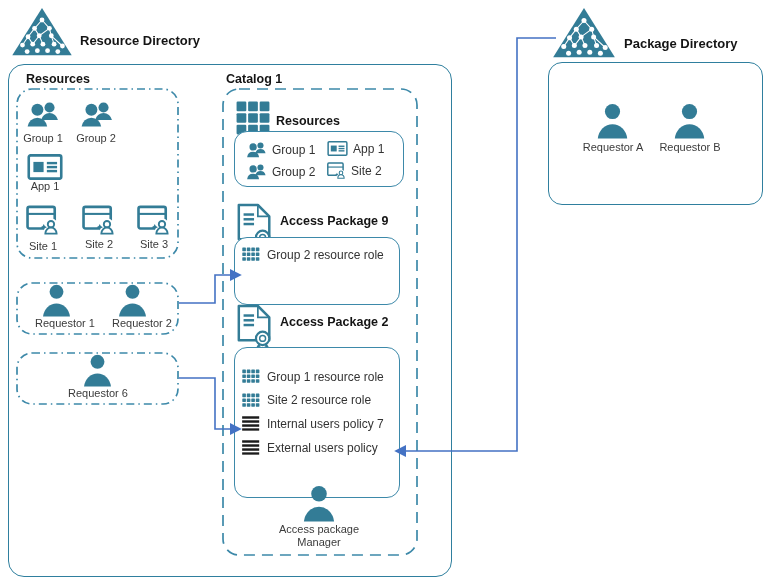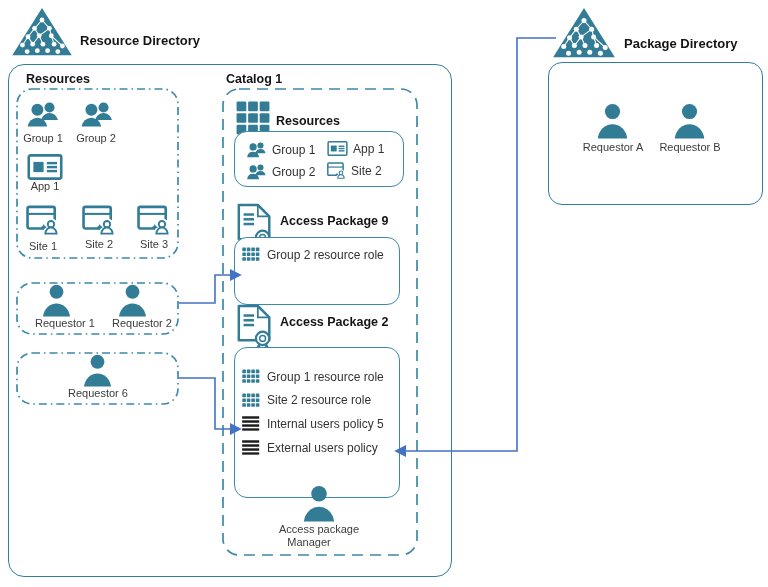--- a/index.html
+++ b/index.html
@@ -251,35 +251,35 @@
     <div class="pkg-row" style="height:23.6px">
       <svg class="teal" width="18" height="15">
           <use href="#i-grid12"></use>
         </svg>
       <span class="row-lbl">Site 2 resource role</span>
     </div>
     <div class="pkg-row" style="height:23.6px">
       <svg width="18" height="15">
           <use href="#i-policy"></use>
         </svg>
-      <span class="row-lbl">Internal users policy 5</span>
+      <span class="row-lbl">Internal users policy 7</span>
     </div>
     <div class="pkg-row" style="height:23.6px">
       <svg width="18" height="15">
           <use href="#i-policy"></use>
         </svg>
       <span class="row-lbl">External users policy</span>
     </div>
   </div>
 
   <svg class="abs teal" style="left:301px;top:485px" width="36" height="37">
       <use href="#i-person"></use>
     </svg>
   <div class="abs lbl" style="left:259px;top:523px;width:120px">Access package</div>
-  <div class="abs lbl" style="left:249px;top:536px;width:120px">Manager</div>
+  <div class="abs lbl" style="left:259px;top:536px;width:120px">Manager</div>
 
   <svg class="abs teal" style="left:551px;top:7px" width="66" height="54">
       <use href="#i-pyr"></use>
     </svg>
   <div class="abs hdr-lg" style="left:624px;top:36px">Package Directory</div>
   <div class="abs solid-box" style="left:548px;top:62px;width:213px;height:141px;border-radius:14px"></div>
   <svg class="abs teal" style="left:595px;top:103px" width="35" height="36">
       <use href="#i-person"></use>
     </svg>
   <svg class="abs teal" style="left:672px;top:103px" width="35" height="36">

